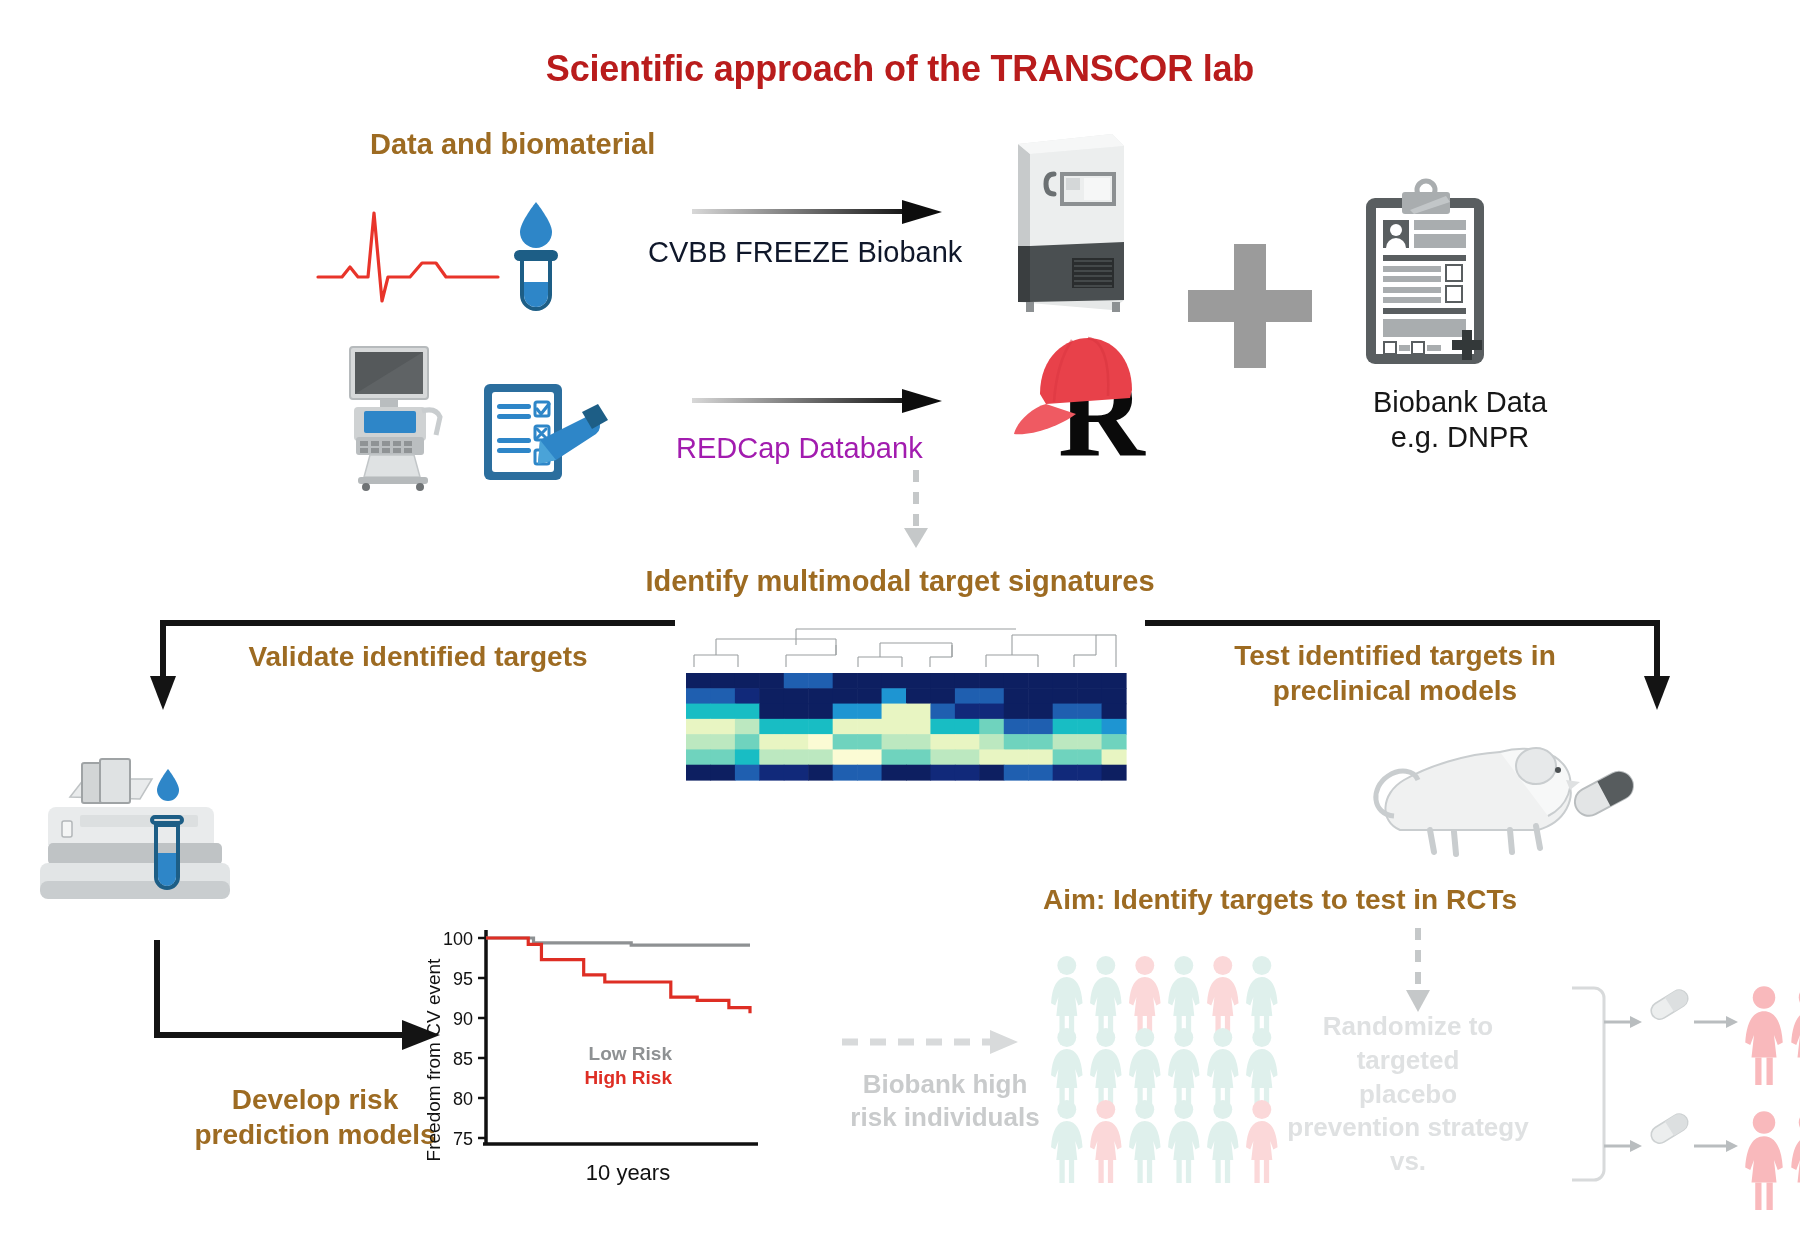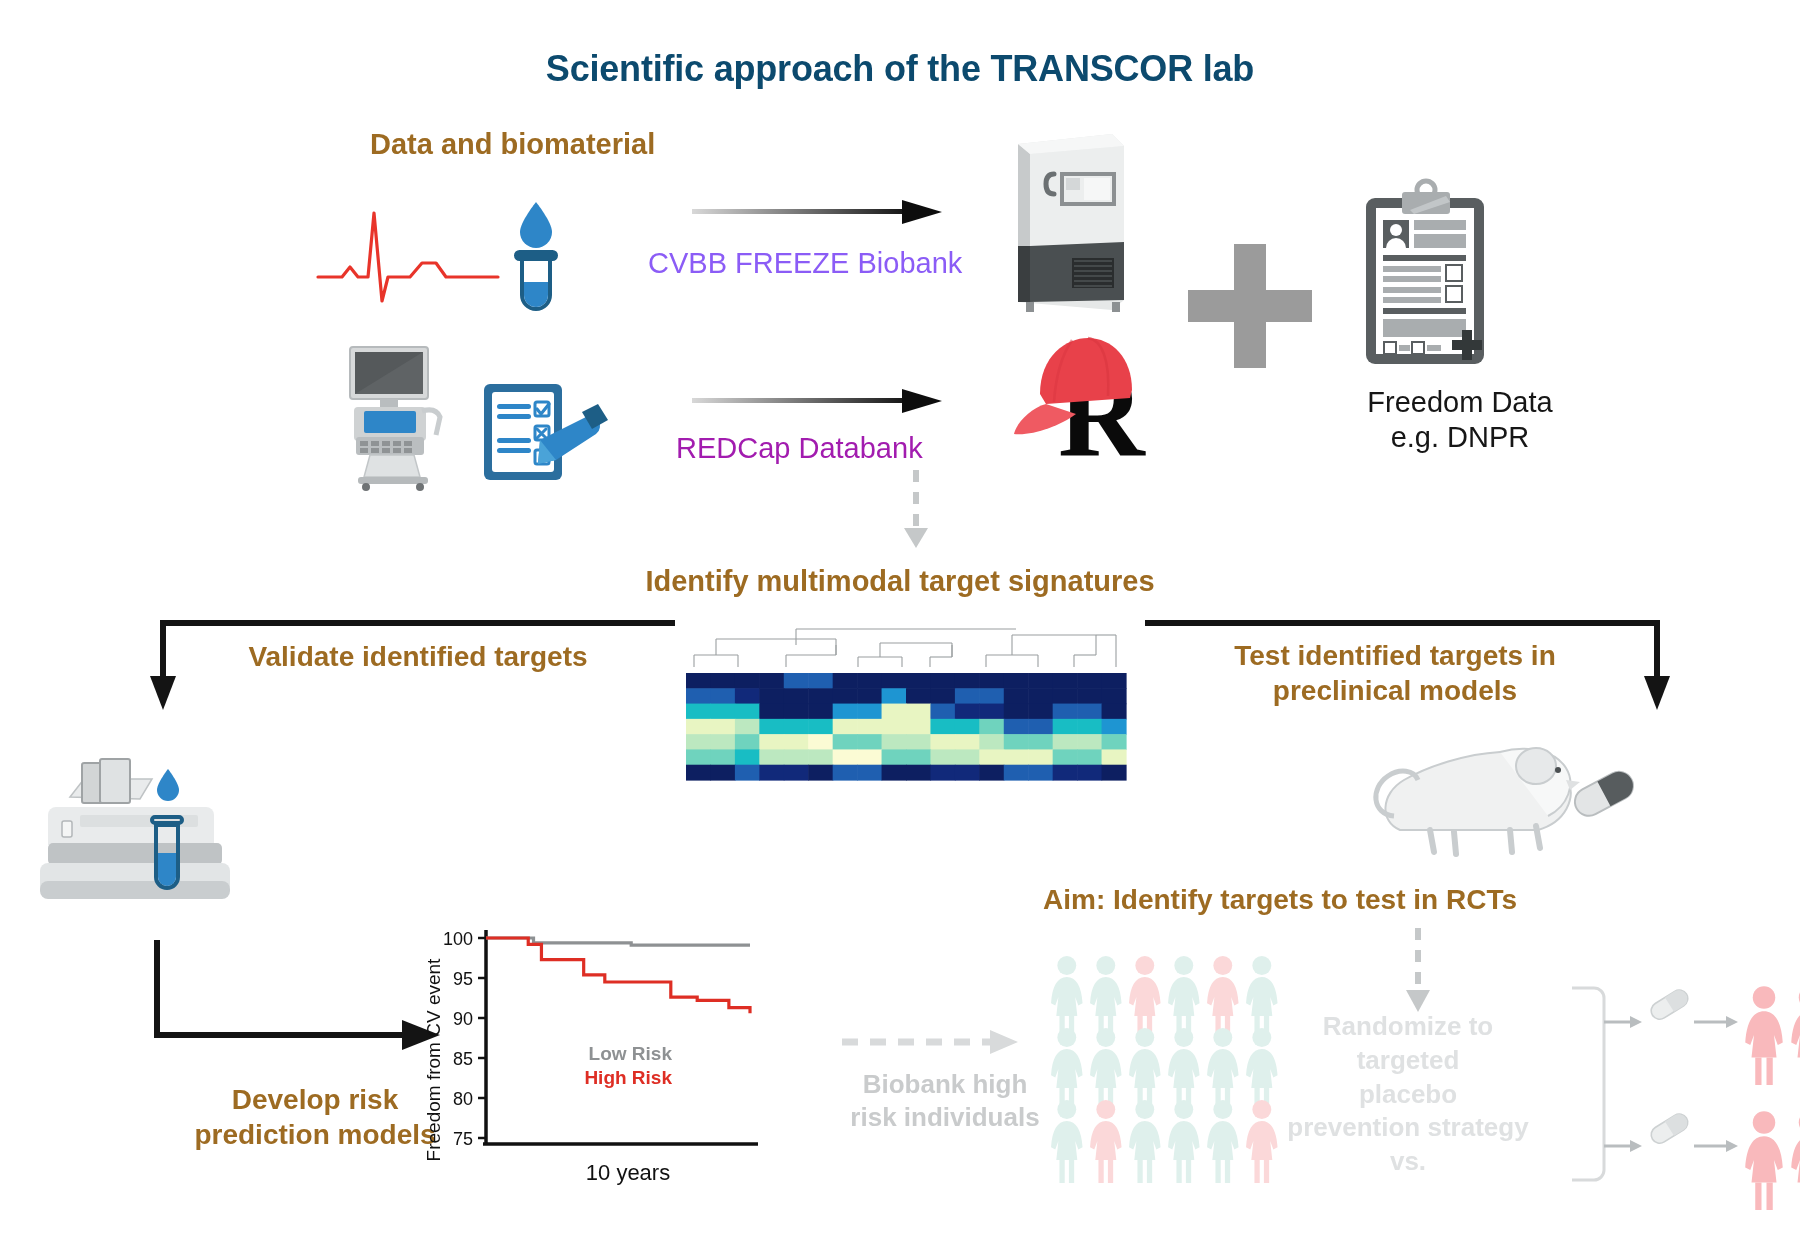--- a/index.html
+++ b/index.html
@@ -1,22 +1,22 @@
 <!DOCTYPE html>
 <html><head>
 <meta charset="utf-8">
 <style>
   html,body{margin:0;padding:0;background:#ffffff;}
   body{width:1800px;height:1260px;position:relative;overflow:hidden;
        font-family:"Liberation Sans","DejaVu Sans",sans-serif;color:#111;}
   .abs{position:absolute;}
-  .title{left:0;top:48px;width:1800px;text-align:center;font-size:36px;font-weight:bold;color:#0c4a6e;letter-spacing:-.2px;}
+  .title{left:0;top:48px;width:1800px;text-align:center;font-size:36px;font-weight:bold;color:#b91c1c;letter-spacing:-.2px;}
   .brown{color:#9d6b22;font-weight:bold;}
   .lbl-data{left:370px;top:128px;font-size:29px;}
-  .lbl-cvbb{left:648px;top:247px;font-size:29px;color:#8b5cf6;font-weight:normal;}
+  .lbl-cvbb{left:648px;top:236px;font-size:29px;color:#0f172a;font-weight:normal;}
   .lbl-redcap{left:676px;top:432px;font-size:29px;color:#a21caf;font-weight:normal;}
   .lbl-registry{left:1330px;top:385px;width:260px;text-align:center;font-size:29px;color:#161616;line-height:1.22;}
   .lbl-identify{left:640px;top:565px;width:520px;text-align:center;font-size:29px;}
   .lbl-validate{left:228px;top:641px;width:380px;text-align:center;font-size:28px;}
   .lbl-test{left:1210px;top:638px;width:370px;text-align:center;font-size:28px;line-height:1.25;}
   .lbl-aim{left:1010px;top:884px;width:540px;text-align:center;font-size:28px;}
   .lbl-develop{left:150px;top:1082px;width:330px;text-align:center;font-size:28px;line-height:1.25;}
   .lbl-ident-high{left:845px;top:1068px;width:200px;text-align:center;font-size:26px;color:#c9cbcc;font-weight:bold;line-height:1.25;}
   .lbl-random{left:1268px;top:1010px;width:280px;text-align:center;font-size:26px;color:#dfe1e2;font-weight:bold;line-height:1.3;}
   svg{display:block;overflow:visible;}
@@ -24,21 +24,21 @@
 </head>
 <body>
 
 <div class="abs title">Scientific approach of the TRANSCOR lab</div>
 
 <div class="abs brown lbl-data">Data and biomaterial</div>
 <div class="abs lbl-cvbb">CVBB FREEZE Biobank</div>
 <div class="abs lbl-redcap">REDCap Databank</div>
 
 <div class="abs lbl-registry">
-  <div>Freedom Data</div>
+  <div>Biobank Data</div>
   <div>e.g. DNPR</div>
 </div>
 
 <div class="abs brown lbl-identify">Identify multimodal target signatures</div>
 <div class="abs brown lbl-validate">Validate identified targets</div>
 
 <div class="abs brown lbl-test">
   <div>Test identified targets in</div>
   <div>preclinical models</div>
 </div>

